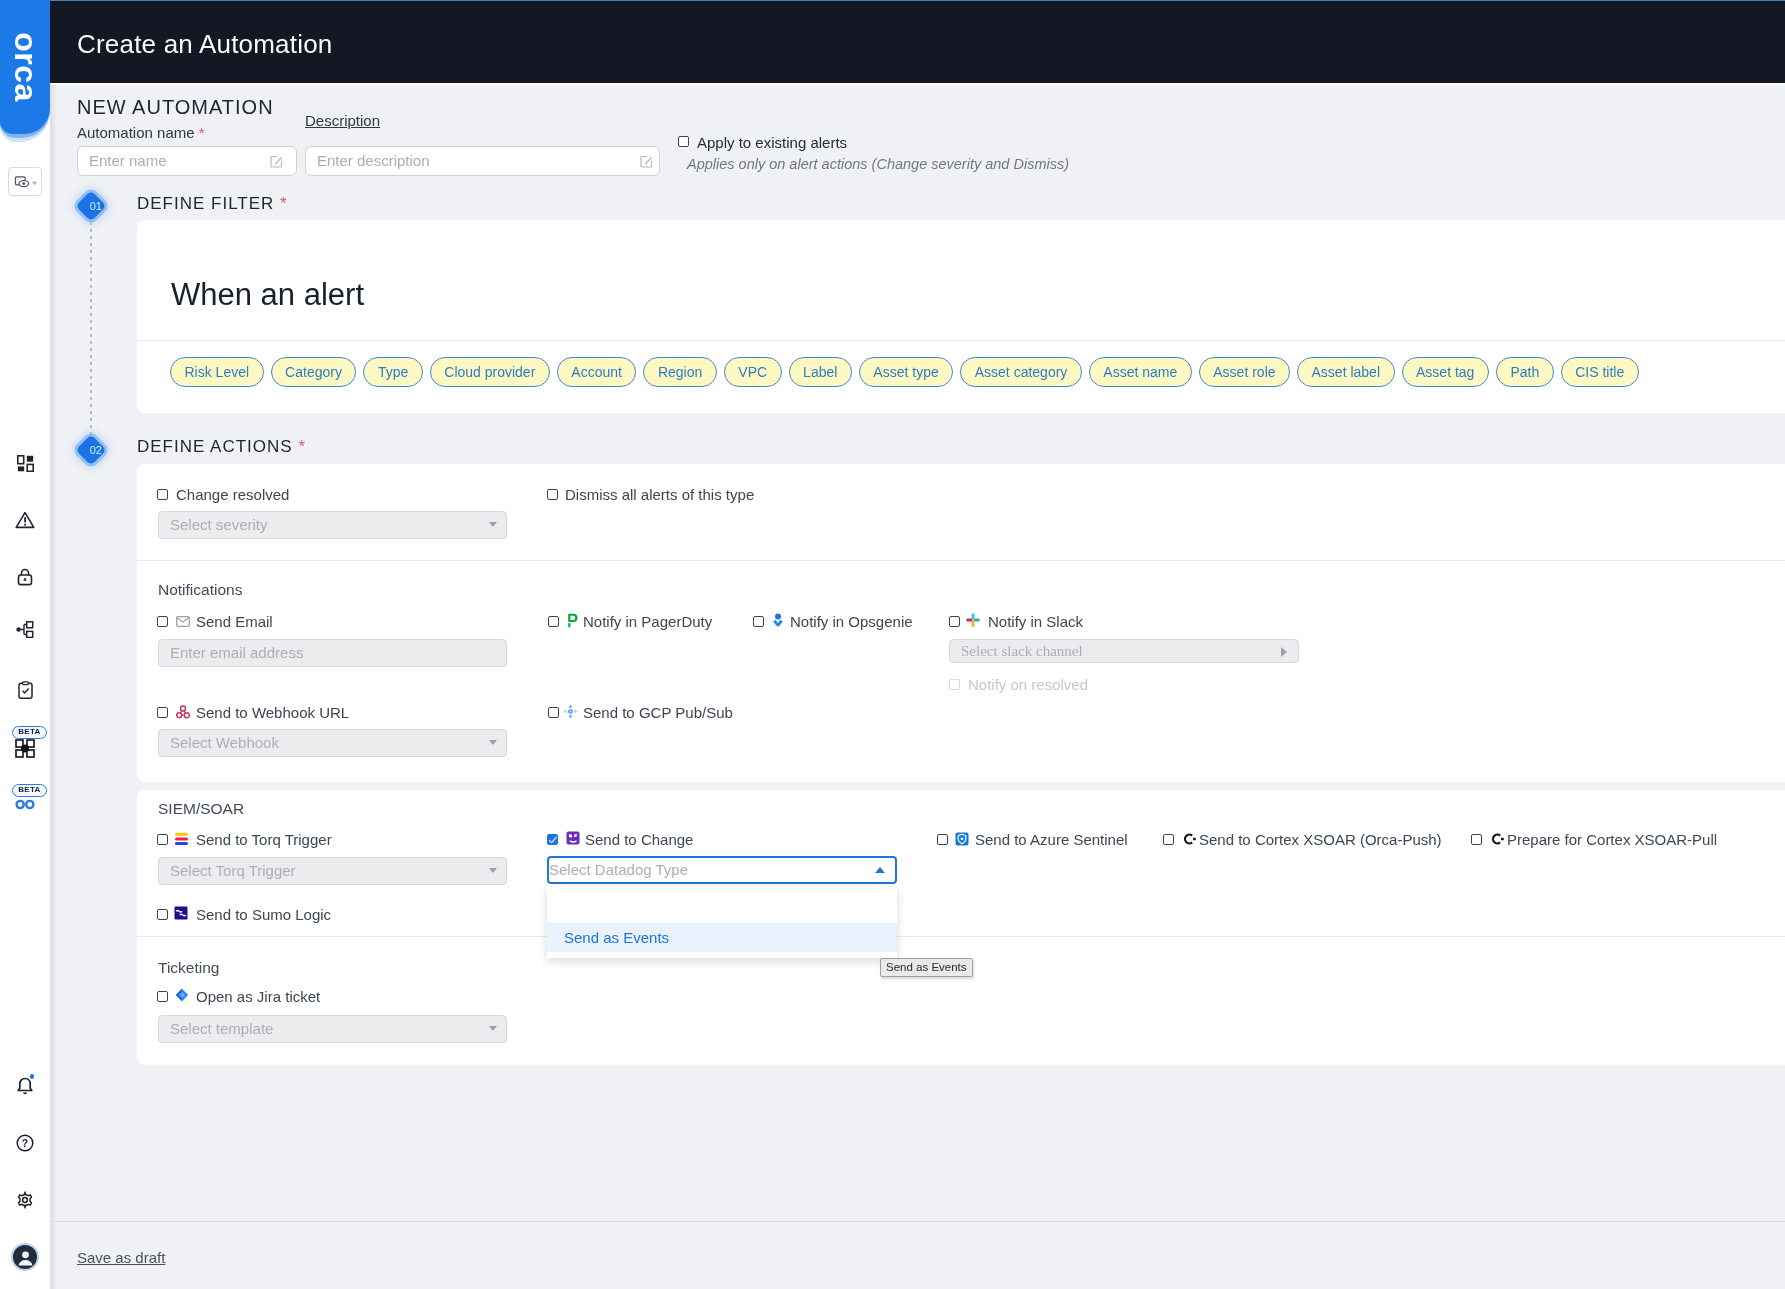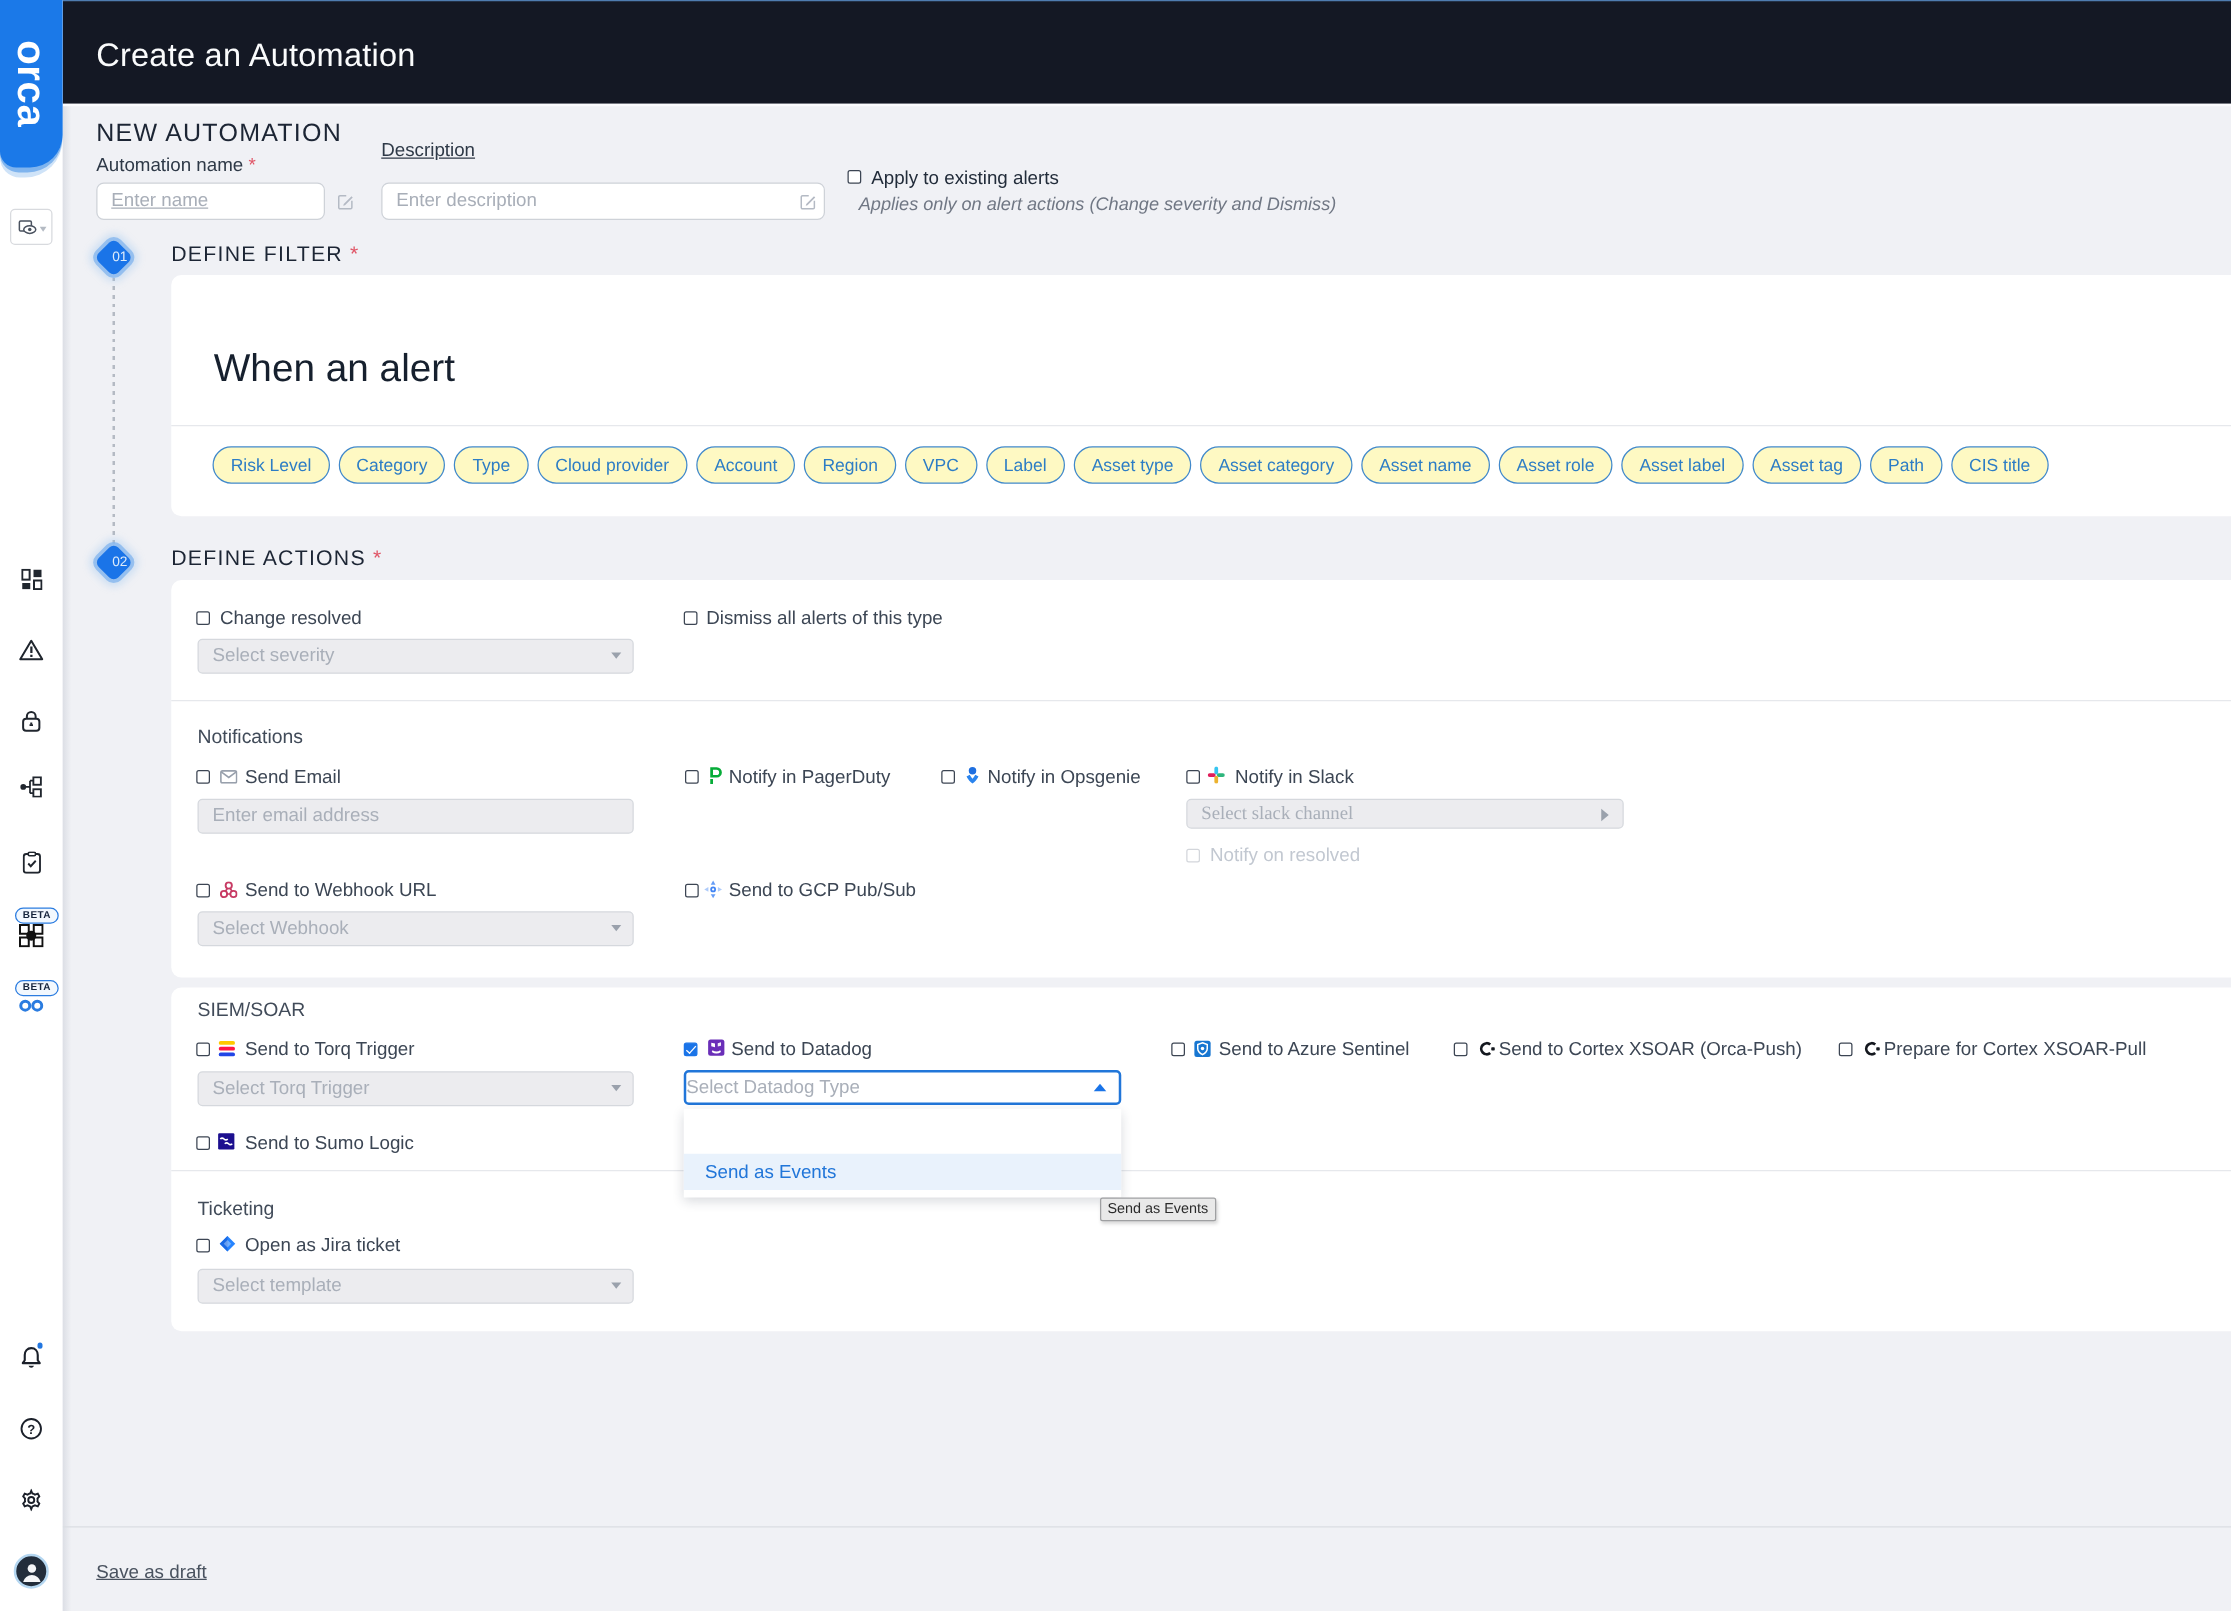--- a/index.html
+++ b/index.html
@@ -144,21 +144,21 @@
   <div class="abs" style="left:11px; top:1243px; width:28px; height:28px; border-radius:50%; background:#222d3b; border:2.5px solid #b5d7f1;"></div>
   <svg class="abs" style="left:13.5px; top:1245.5px;" width="23" height="23" viewBox="0 0 23 23">
     <circle cx="11.5" cy="8.8" r="3.4" fill="#f4f6f8"></circle>
     <path d="M4.5 19.5 a7.2 7.2 0 0 1 14 0 Z" fill="#f4f6f8"></path>
   </svg>
 </div>
 
 <div class="abs lbl" style="left:77px; top:96px; font-size:20px; letter-spacing:1px; color:#1c2534;">NEW AUTOMATION</div>
 <div class="abs lbl" style="left:77px; top:124px;">Automation name <span class="req">*</span></div>
 <div class="abs lbl" style="left:305px; top:112px;text-decoration:underline;">Description</div>
-<div class="tinput" style="left:77px; top:146px; width:183px;text-decoration:underline;">Enter name</div>
+<div class="tinput" style="left:77px; top:146px; width:220px;">Enter name</div>
 <div class="tinput" style="left:305px; top:146px; width:355px;">Enter description</div>
 
 <span class="ck" style="left:678px; top:136px;"></span>
 <div class="cklbl" style="left:697px; top:134px; color:#222c3a;">Apply to existing alerts</div>
 <div class="abs" style="left:687px; top:156px; font-size:14.5px; font-style:italic; color:#707784;">Applies only on alert actions (Change severity and Dismiss)</div>
 
 <div id="dotline"></div>
 <div class="diamond" style="left:80px; top:195px;"></div>
 <div class="dnum" style="left:80px; top:195px;">01</div>
 <div class="sect-title" style="left:137px; top:194px;">DEFINE FILTER <span class="req">*</span></div>
@@ -202,21 +202,21 @@
 <div class="cklbl" style="left:196px; top:704px;">Send to Webhook URL</div>
 <span class="ck" style="left:548px; top:707px;"></span>
 <div class="cklbl" style="left:583px; top:704px;">Send to GCP Pub/Sub</div>
 <div class="sel" style="left:158px; top:729px; width:349px;">Select Webhook<span class="car"></span></div>
 
 <div class="card" style="top:790px; height:275px;"></div>
 <div class="grp" style="left:158px; top:800px;">SIEM/SOAR</div>
 <span class="ck" style="left:157px; top:834px;"></span>
 <div class="cklbl" style="left:196px; top:831px;">Send to Torq Trigger</div>
 <span class="ck checked" style="left:547px; top:834px;"></span>
-<div class="cklbl" style="left:585px; top:831px;">Send to Datadog</div>
+<div class="cklbl" style="left:585px; top:831px;">Send to Change</div>
 <span class="ck" style="left:937px; top:834px;"></span>
 <div class="cklbl" style="left:975px; top:831px;">Send to Azure Sentinel</div>
 <span class="ck" style="left:1163px; top:834px;"></span>
 <div class="cklbl" style="left:1199px; top:831px;">Send to Cortex XSOAR (Orca-Push)</div>
 <span class="ck" style="left:1471px; top:834px;"></span>
 <div class="cklbl" style="left:1507px; top:831px;">Prepare for Cortex XSOAR-Pull</div>
 <div class="sel" style="left:158px; top:857px; width:349px;">Select Torq Trigger<span class="car"></span></div>
 
 <span class="ck" style="left:157px; top:909px;"></span>
 <div class="cklbl" style="left:196px; top:906px;">Send to Sumo Logic</div>

